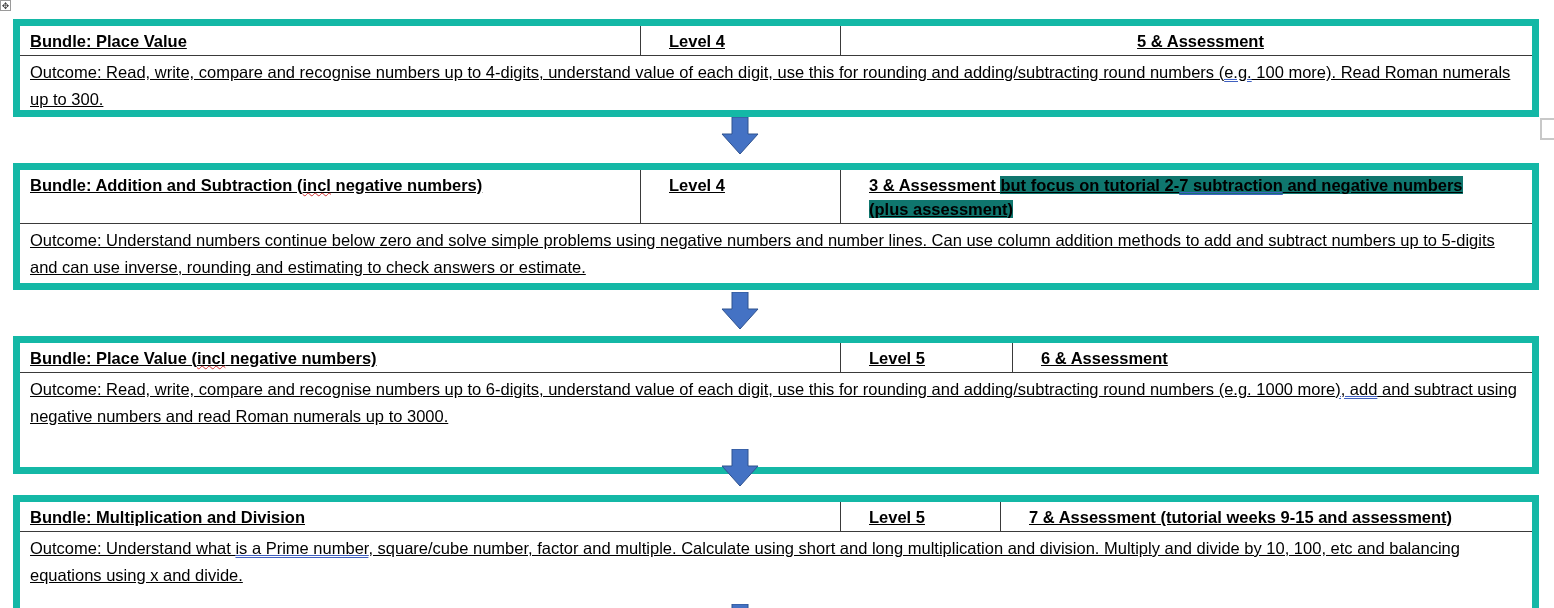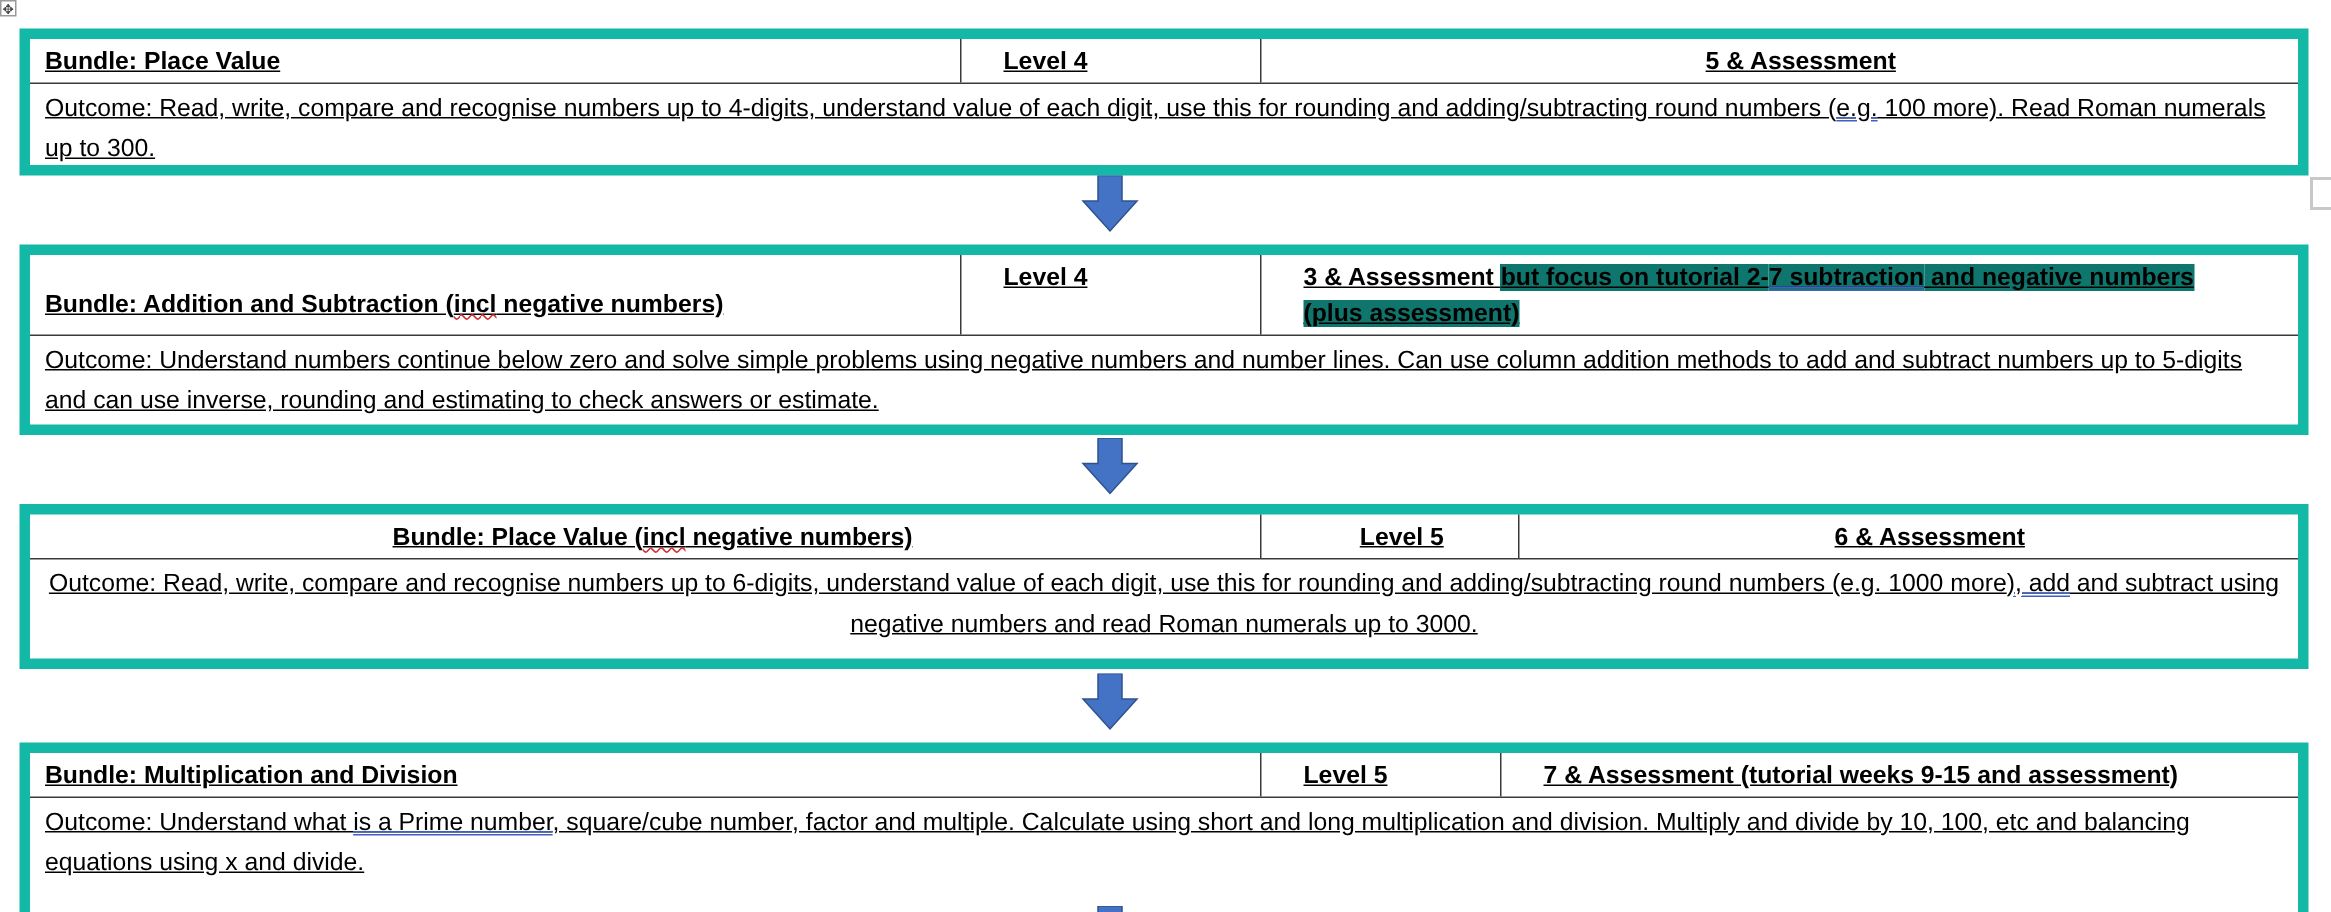--- a/index.html
+++ b/index.html
@@ -34,32 +34,32 @@
   <div class="outcome"><span>Outcome:  Read, write, compare and recognise numbers up to 4-digits, understand value of each digit, use this for rounding and adding/subtracting round numbers (</span><span class="gram">e.g.</span><span> 100 more). Read Roman numerals up to 300.</span></div>
 </div>
 
 <svg class="arrow" style="top:117px;" viewBox="0 0 40 38">
   <polygon points="12,0 28,0 28,17 38,17 20,37 2,17 12,17" fill="#4472c4" stroke="#2f528f" stroke-width="1"></polygon>
 </svg>
 <div class="side-mark"></div>
 
 <div class="bundle" style="top:163px;height:127px;">
   <div class="hdr">
-    <div class="cell" style="width:620px;margin-top:18px;"><span>Bundle: Addition and Subtraction (</span><span class="spell">incl</span><span> negative numbers)</span></div>
+    <div class="cell" style="width:620px;"><span>Bundle: Addition and Subtraction (</span><span class="spell">incl</span><span> negative numbers)</span></div>
     <div class="cell" style="width:200px;">Level 4</div>
     <div class="cell" style="flex:1;padding-right:60px;"><span>3 &amp; Assessment </span><span class="hl">but focus on tutorial 2-</span><span class="hl gram">7  subtraction</span><span class="hl"> and negative numbers (plus assessment)</span></div>
   </div>
   <div class="outcome">Outcome:  Understand numbers continue below zero and solve simple problems using negative numbers and number lines. Can use column addition methods to add and subtract numbers up to 5-digits and can use inverse, rounding and estimating to check answers or estimate.</div>
 </div>
 
 <svg class="arrow" style="top:292px;" viewBox="0 0 40 38">
   <polygon points="12,0 28,0 28,17 38,17 20,37 2,17 12,17" fill="#4472c4" stroke="#2f528f" stroke-width="1"></polygon>
 </svg>
 
-<div class="bundle" style="top:336px;height:110px;text-align:center;">
+<div class="bundle" style="top:336px;height:138px;">
   <div class="hdr">
     <div class="cell" style="width:820px;"><span>Bundle: Place Value (</span><span class="spell">incl</span><span> negative numbers)</span></div>
     <div class="cell" style="width:160px;">Level 5</div>
     <div class="cell" style="flex:1;margin-left:12px;">6 &amp; Assessment</div>
   </div>
   <div class="outcome"><span>Outcome:  Read, write, compare and recognise numbers up to 6-digits, understand value of each digit, use this for rounding and adding/subtracting round numbers (e.g. 1000 more</span><span class="gram">),  add</span><span> and subtract using negative numbers and read Roman numerals up to 3000.</span></div>
 </div>
 
 <svg class="arrow" style="top:449px;" viewBox="0 0 40 38">
   <polygon points="12,0 28,0 28,17 38,17 20,37 2,17 12,17" fill="#4472c4" stroke="#2f528f" stroke-width="1"></polygon>

